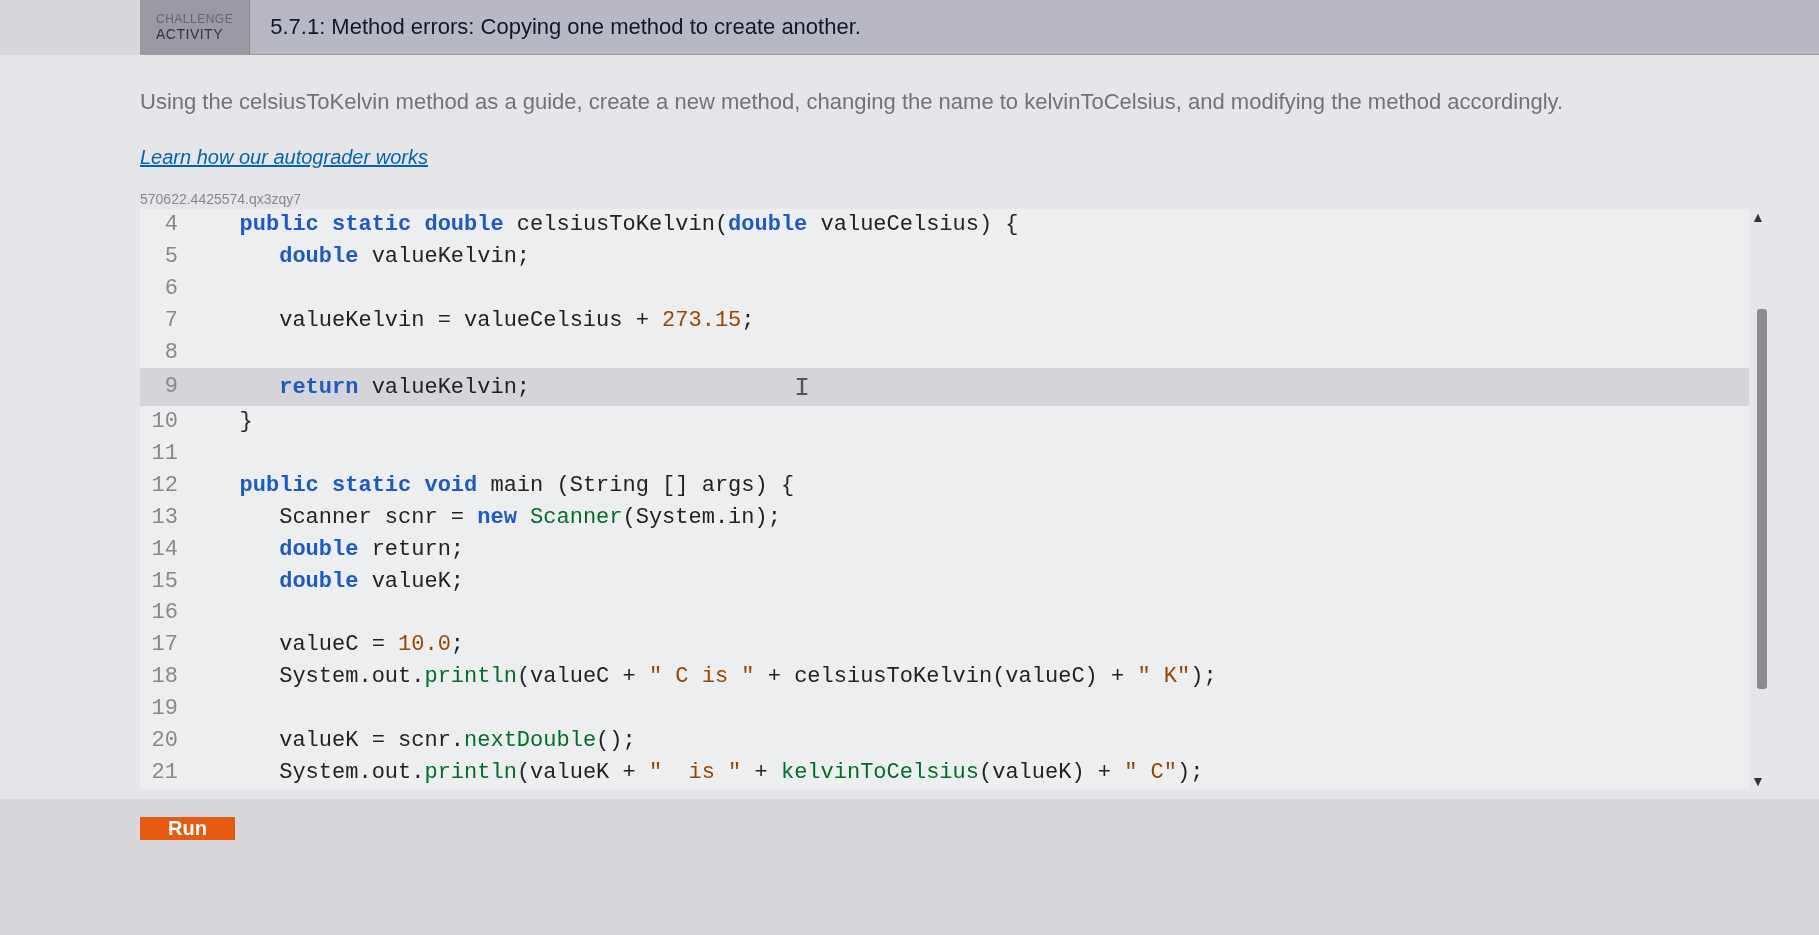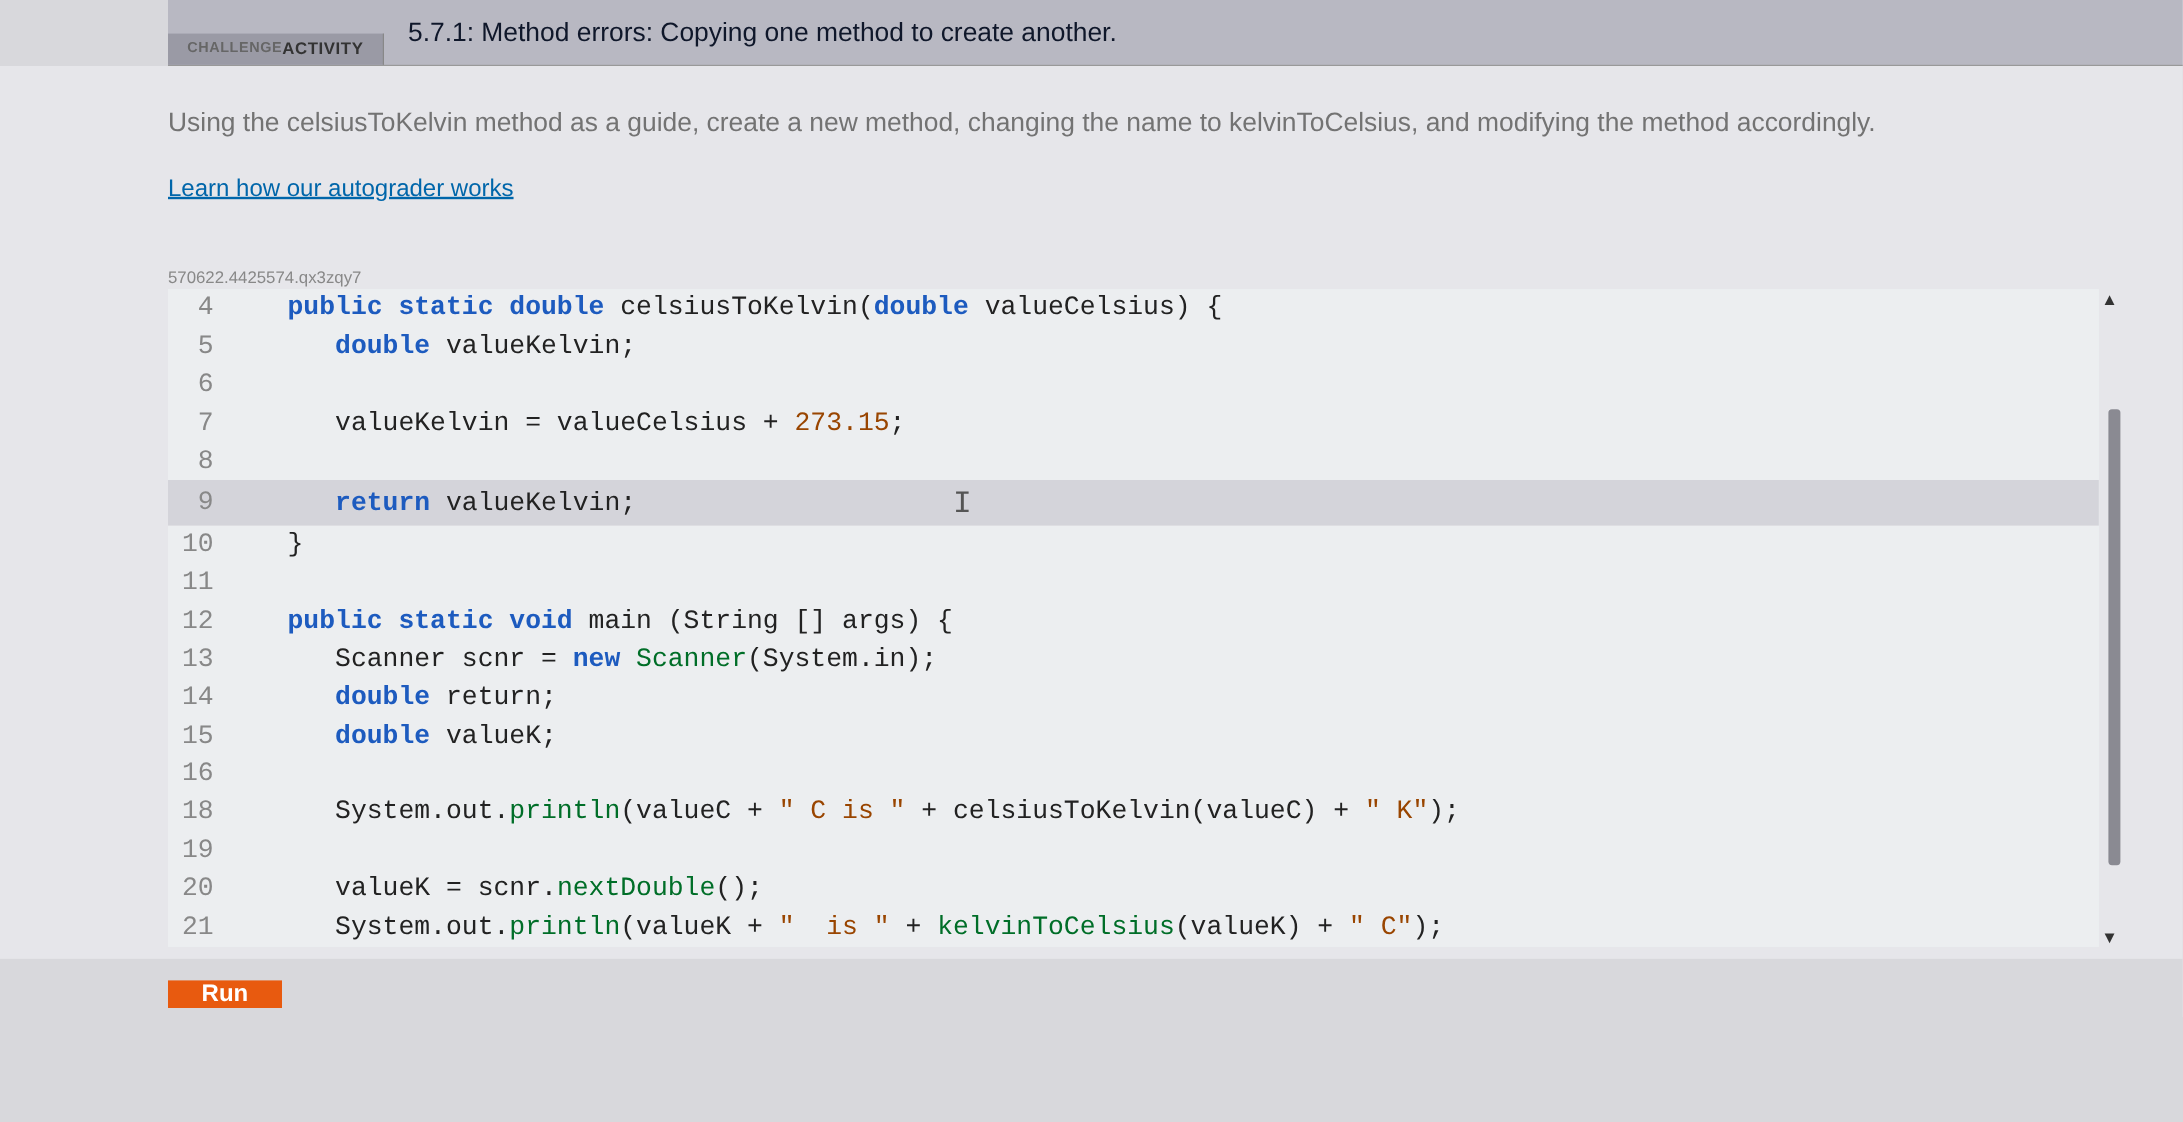--- a/index.html
+++ b/index.html
@@ -17,27 +17,26 @@
       background: #b8b8c2;
       border-bottom: 1px solid #999;
       margin-left: 140px;
       margin-right: 0;
     }
     .activity-badge {
       background: #9a9aa5;
       padding: 4px 16px 4px 16px;
       font-size: 14px;
       color: #444;
-      font-weight: bold;
+      font-weight: normal;
       border-right: 1px solid #888;
       display: flex;
-      flex-direction: row;
+      flex-direction: column;
       justify-content: center;
       letter-spacing: 0.5px;
-      margin-top: 28px;
     }
     .activity-badge .line1 { color: #666; font-size: 12px; }
     .activity-badge .line2 { color: #333; font-size: 14px; }
     .activity-title {
       padding: 14px 20px;
       font-size: 22px;
       color: #0f172a;
       flex: 1;
     }
     .content {
@@ -48,22 +47,23 @@
       font-size: 22px;
       color: #737373;
       line-height: 1.5;
       margin-bottom: 28px;
     }
     .autograder-link {
       font-size: 20px;
       color: #0066aa;
       text-decoration: underline;
       cursor: pointer;
-      margin-bottom: 36px;
+      margin-bottom: 4px;
       display: inline-block;
+      font-style: italic;
     }
     .snippet-id {
       font-size: 14px;
       color: #888;
       margin-top: 18px;
       margin-bottom: 2px;
     }
     .code-area-wrapper {
       position: relative;
       background: #eceef0;
@@ -213,20 +213,24 @@
         </div>
         <div class="code-line">
           <span class="line-number">15</span>
           <span class="code-text"><span>      </span><span class="type">double</span><span> valueK;</span></span>
         </div>
         <div class="code-line">
           <span class="line-number">16</span>
           <span class="code-text"></span>
         </div>
         <div class="code-line">
+          <span class="line-number">17</span>
+          <span class="code-text"><span>      </span><span>valueC = </span><span class="num">10.0</span><span>;</span></span>
+        </div>
+        <div class="code-line">
           <span class="line-number">18</span>
           <span class="code-text"><span>      </span><span>System.out.</span><span class="method">println</span><span>(valueC + </span><span class="str">" C is "</span><span> + celsiusToKelvin(valueC) + </span><span class="str">" K"</span><span>);</span></span>
         </div>
         <div class="code-line">
           <span class="line-number">19</span>
           <span class="code-text"></span>
         </div>
         <div class="code-line">
           <span class="line-number">20</span>
           <span class="code-text"><span>      </span><span>valueK = scnr.</span><span class="method">nextDouble</span><span>();</span></span>

